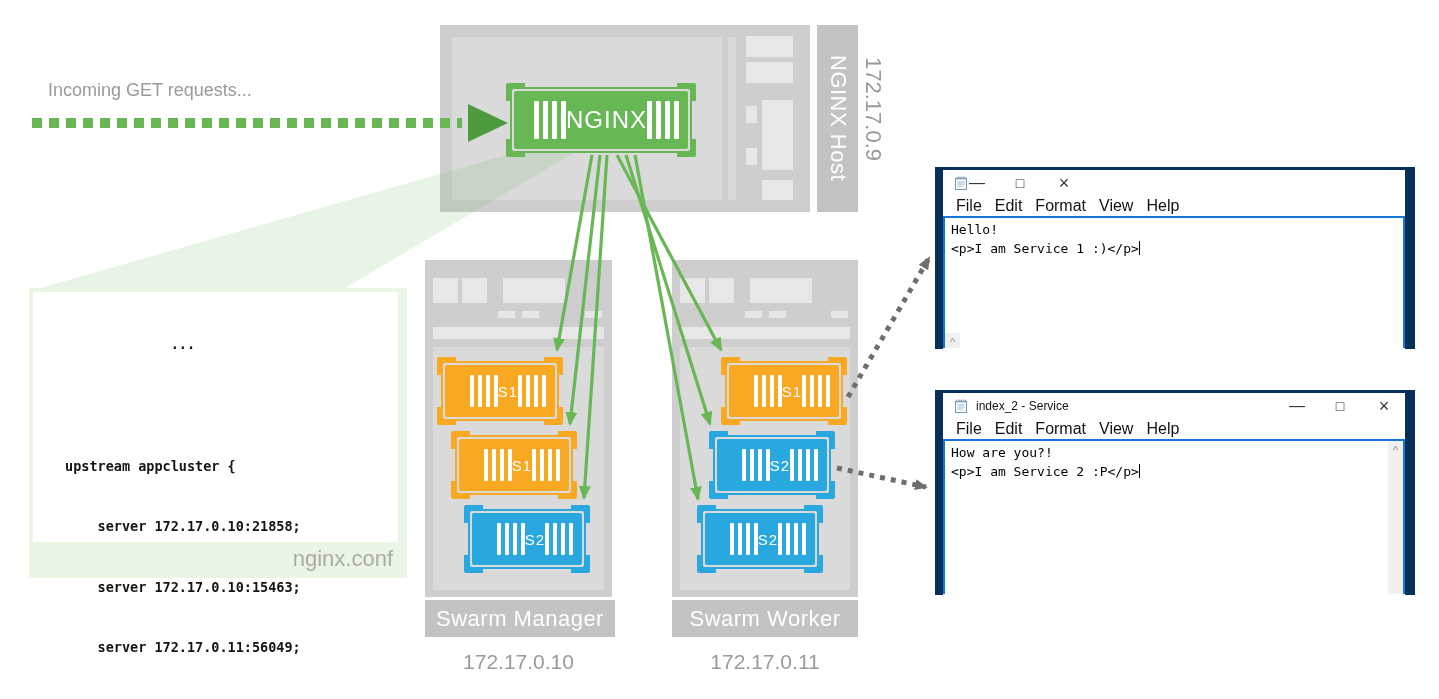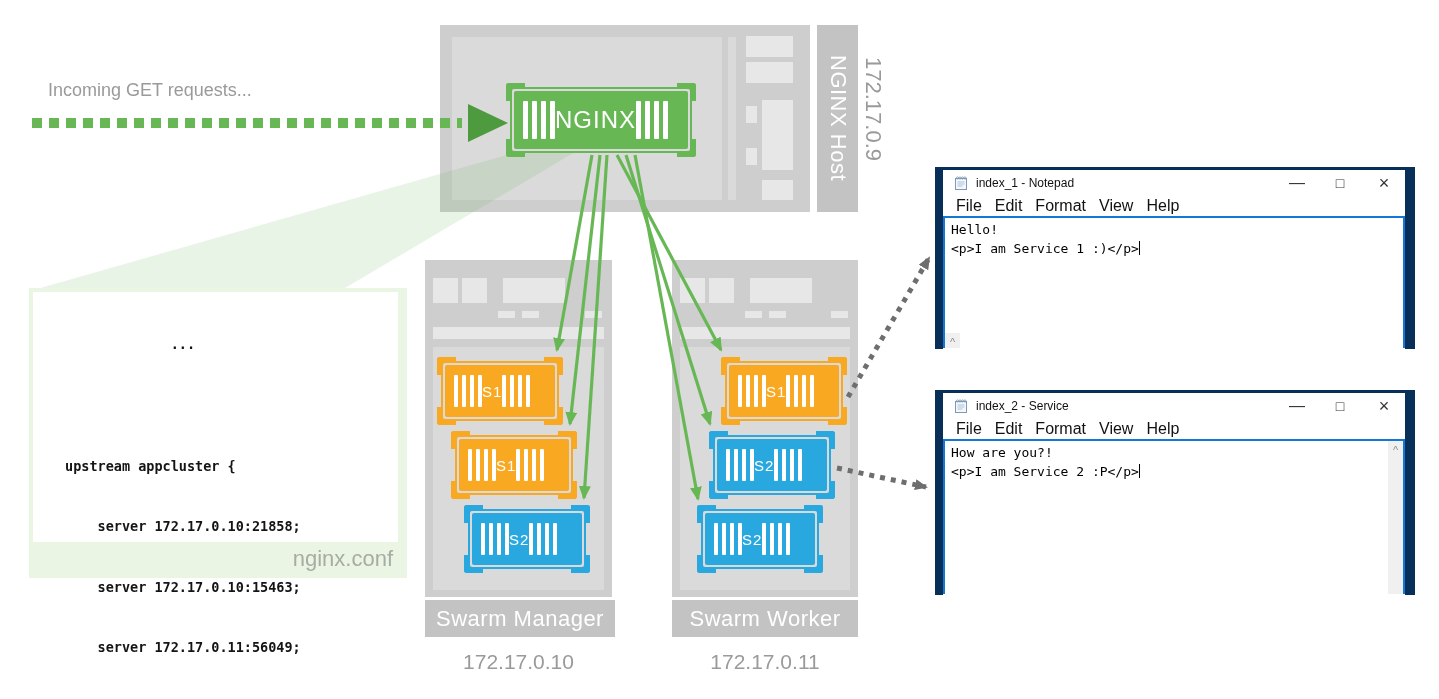--- a/index.html
+++ b/index.html
@@ -18,21 +18,21 @@
   .ipcap{color:var(--gray-text);font-size:21px;text-align:center;}
   
   .cicon{position:absolute;}
   .cicon .bk{position:absolute;width:14px;height:13px;}
   .cicon .bk.tl{left:0;top:0;border-left:5px solid var(--c);border-top:5px solid var(--c);border-top-left-radius:3px;}
   .cicon .bk.tr{right:0;top:0;border-right:5px solid var(--c);border-top:5px solid var(--c);border-top-right-radius:3px;}
   .cicon .bk.bl{left:0;bottom:0;border-left:5px solid var(--c);border-bottom:5px solid var(--c);border-bottom-left-radius:3px;}
   .cicon .bk.br{right:0;bottom:0;border-right:5px solid var(--c);border-bottom:5px solid var(--c);border-bottom-right-radius:3px;}
   .cicon .frame{position:absolute;inset:4px;border:2px solid var(--c);border-radius:4px;}
   .cicon .body{position:absolute;inset:8px;background:var(--c);border-radius:2px;
-               display:flex;align-items:center;justify-content:flex-start;padding:0 9px;}
+               display:flex;align-items:center;justify-content:flex-end;padding:0 9px;}
   .stripes{display:flex;gap:4px;}
   .stripes i{width:4px;height:32px;background:#fff;border-radius:1px;}
   .cicon.big .stripes i{width:5px;height:38px;}
   .clabel{color:#fff;font-size:15px;font-weight:300;letter-spacing:1px;}
   .cicon.big .clabel{font-size:24px;}
   .c-green{--c:var(--green);}
   .c-orange{--c:var(--orange);}
   .c-blue{--c:var(--blue);}
   
   .confbox{background:var(--conf-bg);}
@@ -318,21 +318,20 @@
 <div class="np" style="left:935px;top:167px;width:462px;height:179px;">
   <div class="np-title">
     <svg width="16" height="16" viewBox="0 0 16 16">
       <rect x="2.5" y="3.5" width="11" height="11" fill="#f4f8fc" stroke="#7d99b5"></rect>
       <circle cx="4.5" cy="3" r="1.1" fill="none" stroke="#7d99b5" stroke-width="0.8"></circle>
       <circle cx="7" cy="3" r="1.1" fill="none" stroke="#7d99b5" stroke-width="0.8"></circle>
       <circle cx="9.5" cy="3" r="1.1" fill="none" stroke="#7d99b5" stroke-width="0.8"></circle>
       <circle cx="12" cy="3" r="1.1" fill="none" stroke="#7d99b5" stroke-width="0.8"></circle>
       <path d="M4.5 7h7 M4.5 9h7 M4.5 11h5" stroke="#a9c2d8" stroke-width="1"></path>
     </svg>
-    <span class="t">index_1 - Notepad</span>
     <span class="np-controls">
       <span class="g mn">—</span>
       <span class="g mx">□</span>
       <span class="g cl">×</span>
     </span>
   </div>
   <div class="np-menu">
     <span>File</span>
     <span>Edit</span>
     <span>Format</span>

